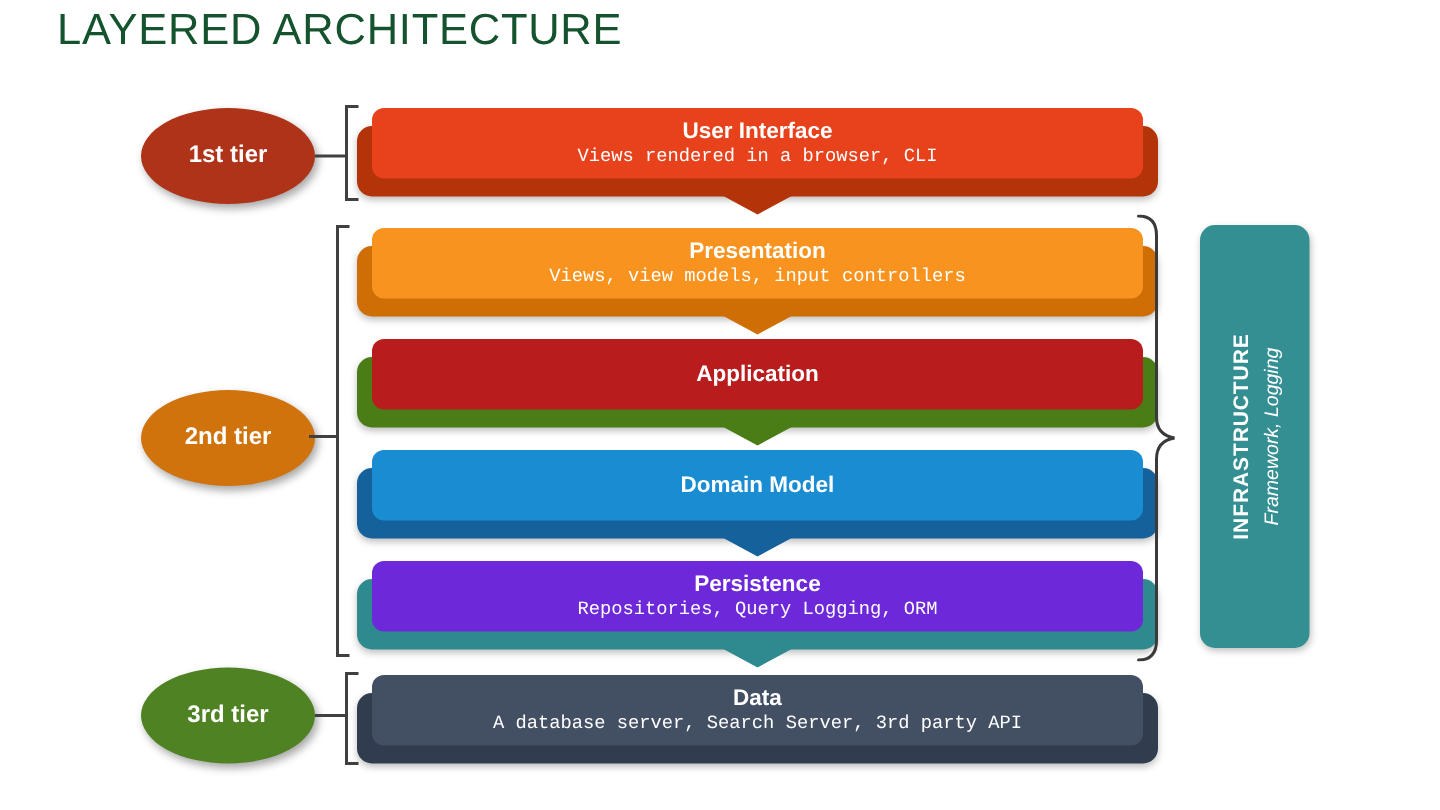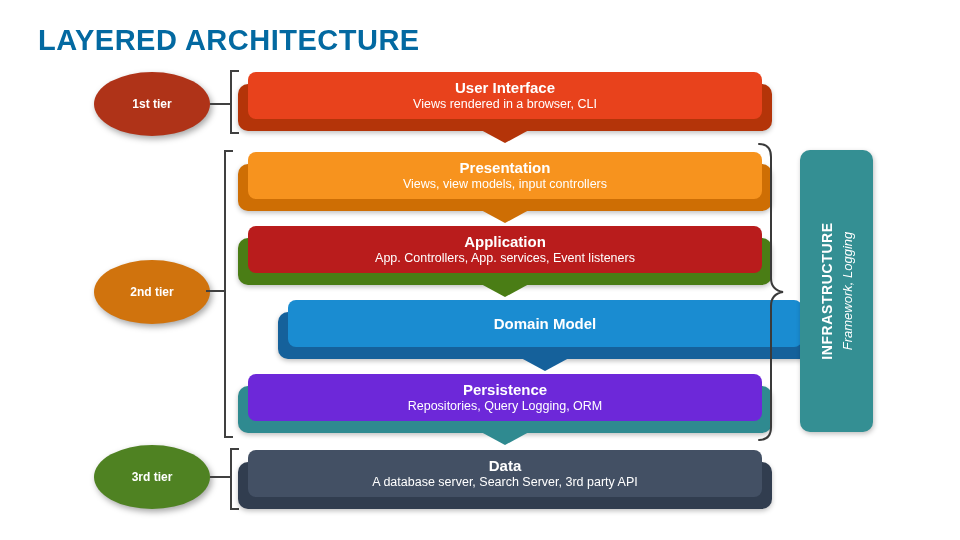--- a/index.html
+++ b/index.html
@@ -6,23 +6,23 @@
   html,body { width:960px; height:540px; }
   body {
     font-family:"Liberation Sans", sans-serif;
     background:#ffffff;
     position:relative;
     overflow:hidden;
   }
   .stage { position:absolute; inset:0; }
 
   .page-title {
-    position:absolute; left:38px; top:24px;
-    font-size:29px; font-weight:700; letter-spacing:0.5px;
-    color:#0369a1;
+    position:absolute; left:38px; top:4px;
+    font-size:29px; font-weight:400; letter-spacing:0.5px;
+    color:#14532d;
   }
 
   
   .banner { position:absolute; left:238px; width:534px; height:71px; }
   .banner .shadow {
     position:absolute; left:0; right:0; top:12px; height:47px;
     border-radius:10px;
     box-shadow:0 2px 5px rgba(0,0,0,0.25);
   }
   .banner .chevron {
@@ -32,35 +32,35 @@
     border-right:24px solid transparent;
     border-top:13px solid #000;
   }
   .banner .face {
     position:absolute; left:10px; right:10px; top:0; height:47px;
     border-radius:8px;
     display:flex; flex-direction:column; align-items:center; justify-content:center;
     gap:3px; color:#ffffff; text-align:center;
   }
   .banner .face .b-title { font-size:15px; font-weight:700; line-height:1; }
-  .banner .face .b-desc  { font-size:12.5px; line-height:1; }
+  .banner .face .b-desc  { font-size:12.5px; line-height:1;font-family:Liberation Mono, monospace; }
 
   .b0 { top:72px;padding-left:14px; }
   .b1 { top:152px; }
   .b2 { top:226px; }
-  .b3 { top:300px;margin-left:40px; }
+  .b3 { top:300px; }
   .b4 { top:374px; }
   .b5 { top:450px; }
 
   
   .tier {
     position:absolute; left:94px; width:116px; height:64px;
     border-radius:50%;
     display:flex; align-items:center; justify-content:center;
-    color:#fff; font-size:12px; font-weight:700;
+    color:#fff; font-size:16px; font-weight:700;
     box-shadow:2px 3px 6px rgba(0,0,0,0.35);
   }
   .t0 { top:72px; }
   .t1 { top:260px; }
   .t2 { top:445px; }
 
   
   .bracket {
     position:absolute; width:9px;
     border-left:2px solid #404040;
@@ -132,21 +132,20 @@
       <div class="b-title">Presentation</div>
       <div class="b-desc">Views, view models, input controllers</div>
     </div>
   </div>
 
   <div class="banner b2">
     <div class="shadow" style="background-color: rgb(74, 125, 21);"></div>
     <div class="chevron" style="border-top-color: rgb(74, 125, 21);"></div>
     <div class="face" style="background-color: #b91c1c;">
       <div class="b-title">Application</div>
-      <div class="b-desc">App. Controllers, App. services, Event listeners</div>
     </div>
   </div>
 
   <div class="banner b3">
     <div class="shadow" style="background-color: rgb(21, 97, 155);"></div>
     <div class="chevron" style="border-top-color: rgb(21, 97, 155);"></div>
     <div class="face" style="background-color: rgb(26, 140, 209);">
       <div class="b-title">Domain Model</div>
     </div>
   </div>

